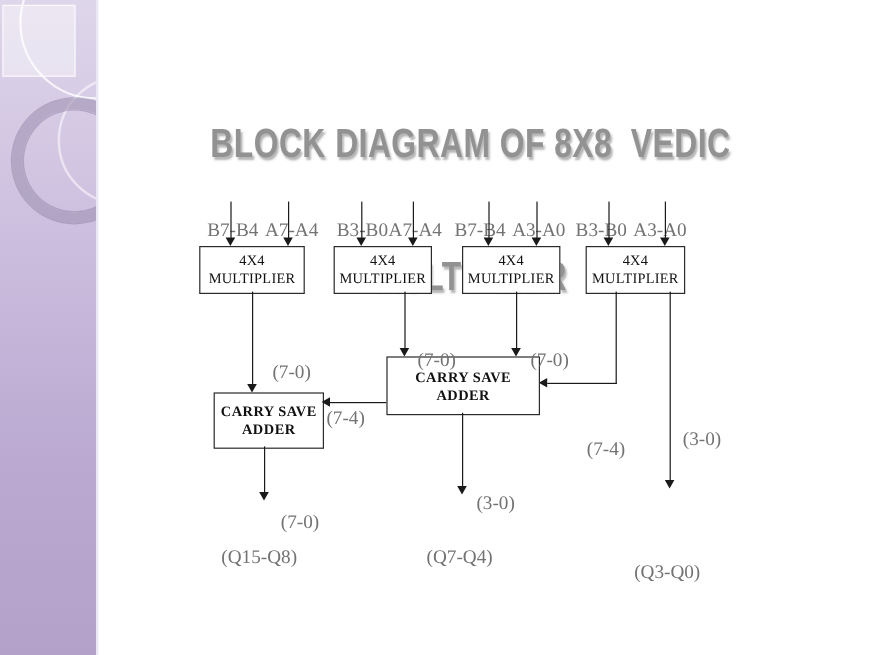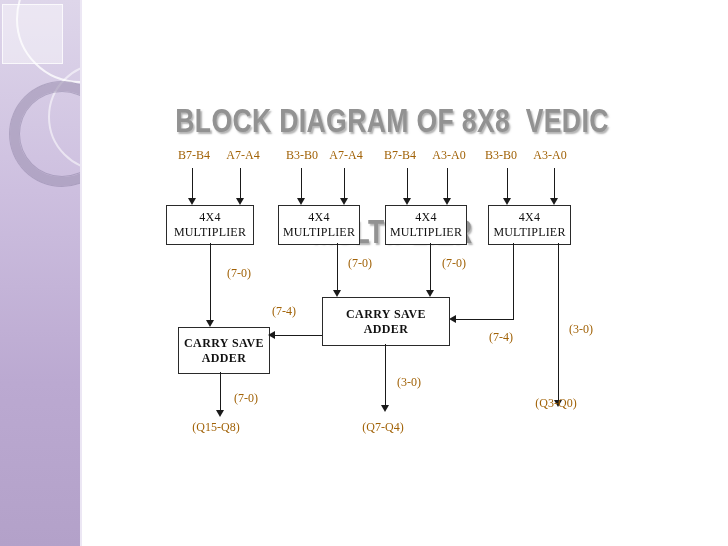--- a/index.html
+++ b/index.html
@@ -55,21 +55,21 @@
   .ahl { position:absolute; width:0; height:0;
          border-top:4px solid transparent; border-bottom:4px solid transparent;
          border-right:7px solid var(--line-color,#1a1a1a); }
   .box {
     position:absolute; background:#ffffff; border:1px solid #2a2a2a;
     display:flex; flex-direction:column; align-items:center; justify-content:center;
     font-size:12px; line-height:15px; color:#111; text-align:center;
     letter-spacing:0.2px;
   }
   .box.bold { font-weight:bold; letter-spacing:0.4px;text-align:right; }
-  .lbl { position:absolute; font-size:12px; color:#a16207; white-space:nowrap; }
+  .lbl { position:absolute; font-size:16px; color:#737373; white-space:nowrap;margin-top:36px; }
   .ctr { transform:translateX(-50%); }
 </style>
 </head>
 <body>
 
 <div class="slide">
 
   <div class="sidebar">
     <div class="deco-circle-a"></div>
     <div class="deco-square"></div>
@@ -164,15 +164,15 @@
   <div class="lbl" style="left:348px;top:256px">(7-0)</div>
   <div class="lbl" style="left:442px;top:256px">(7-0)</div>
   <div class="lbl" style="left:272px;top:304px">(7-4)</div>
   <div class="lbl" style="left:489px;top:330px">(7-4)</div>
   <div class="lbl" style="left:569px;top:322px">(3-0)</div>
   <div class="lbl" style="left:397px;top:375px">(3-0)</div>
   <div class="lbl" style="left:234px;top:391px">(7-0)</div>
 
   <div class="lbl ctr" style="left:216px;top:420px">(Q15-Q8)</div>
   <div class="lbl ctr" style="left:383px;top:420px">(Q7-Q4)</div>
-  <div class="lbl ctr" style="left:556px;top:396px">(Q3-Q0)</div>
+  <div class="lbl ctr" style="left:556px;top:433px">(Q3-Q0)</div>
 
 </div>
 
 </body></html>

